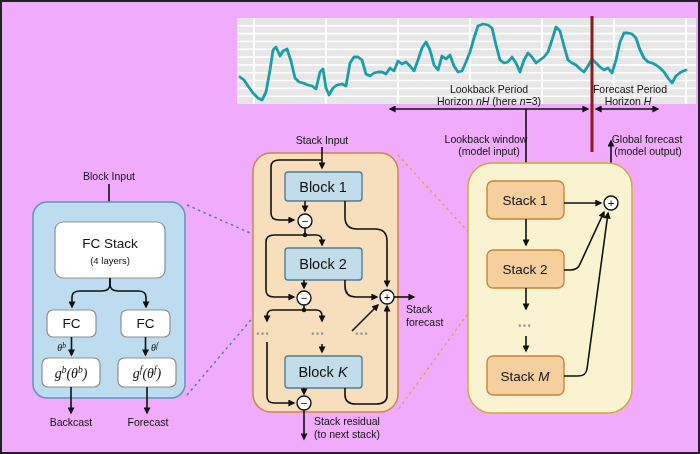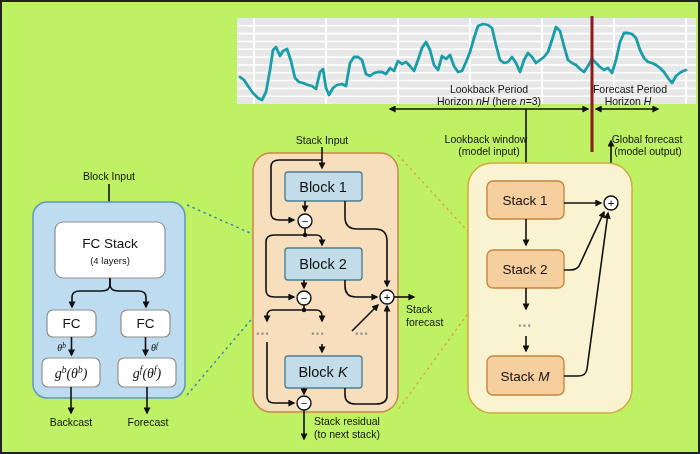--- a/index.html
+++ b/index.html
@@ -1,16 +1,16 @@
 <!DOCTYPE html>
 <html><head>
 <meta charset="utf-8">
 <style>
   html,body{margin:0;padding:0;background:#ffffff;}
-  #frame{position:relative;width:700px;height:454px;overflow:hidden;background:#bef264;}
+  #frame{position:relative;width:700px;height:454px;overflow:hidden;background:#f0abfc;}
   svg text{font-family:"Liberation Sans",sans-serif;fill:#111;}
   .lbl{font-size:10.5px;}
   .box-lg{font-size:14.5px;}
   .box-md{font-size:13.5px;}
   .sub{font-size:9.5px;}
   .it{font-style:italic;}
   .math{font-family:"Liberation Serif",serif;font-style:italic;font-size:14px;}
   .math-sm{font-family:"Liberation Serif",serif;font-style:italic;font-size:10px;}
   .op{font-size:11.5px;}
   .dots{font-size:14px;fill:#8f8f8f;font-weight:bold;letter-spacing:1px;}

